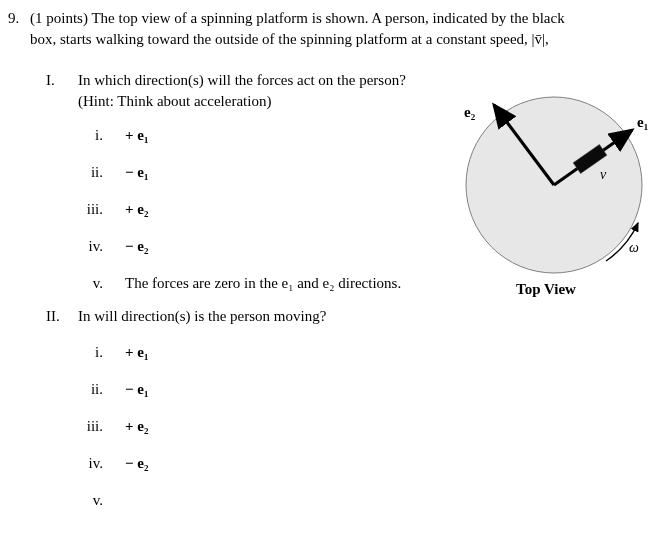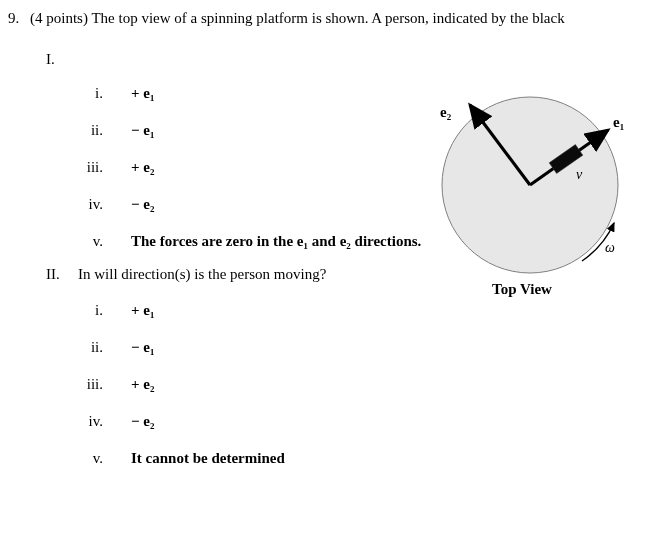--- a/index.html
+++ b/index.html
@@ -17,42 +17,47 @@
   .qtext div { white-space:nowrap; }
   .part { display:flex; margin-left:46px; line-height:21px; }
   .part-1 { margin-top:20px; }
   .part-2 { margin-top:12px; }
   .pnum { width:32px; flex:0 0 32px; }
   .ptext div { white-space:nowrap; }
   .opt { display:flex; margin-top:16px; height:21px; line-height:21px; }
   .options-1 .opt:first-child { margin-top:13px; }
   .options-2 .opt:first-child { margin-top:15px; }
   .onum { width:103px; flex:0 0 103px; text-align:right; }
-  .olabel { margin-left:28px; font-weight:bold; white-space:nowrap; }
-  .olabel.plain { font-weight:bold; }
-  .diagram { position:absolute; left:434px; top:93px; width:202px; height:218px;text-align:center; }
+  .olabel { margin-left:22px; font-weight:bold; white-space:nowrap; }
+  .olabel.plain { font-weight:normal; }
+  .diagram { position:absolute; left:458px; top:93px; width:202px; height:218px;text-align:center; }
   .diagram text { font-family:"Liberation Serif", serif; }
   .axis-label { font-weight:bold; font-size:15px; }
   .math-italic { font-style:italic; font-size:14px; }
   .caption-text { font-weight:bold; font-size:15px; }
 </style>
 </head>
 <body>
 
 <div class="page">
 
   <div class="problem-head">
     <span class="qnum">9.</span>
     <div class="qtext">
-      <div>(4 points) The top view of a spinning platform is shown. A person, indicated by the black</div>
+      <div>(1 points) The top view of a spinning platform is shown. A person, indicated by the black</div>
+      <div>box, starts walking toward the outside of the spinning platform at a constant speed, |v̄|,</div>
     </div>
   </div>
 
   <div class="part part-1">
     <span class="pnum">I.</span>
+    <div class="ptext">
+      <div>In which direction(s) will the forces act on the person?</div>
+      <div>(Hint: Think about acceleration)</div>
+    </div>
   </div>
 
   <div class="options options-1">
     <div class="opt">
       <span class="onum">i.</span>
       <span class="olabel">+ e₁</span>
     </div>
     <div class="opt">
       <span class="onum">ii.</span>
       <span class="olabel">− e₁</span>
@@ -90,21 +95,20 @@
     <div class="opt">
       <span class="onum">iii.</span>
       <span class="olabel">+ e₂</span>
     </div>
     <div class="opt">
       <span class="onum">iv.</span>
       <span class="olabel">− e₂</span>
     </div>
     <div class="opt">
       <span class="onum">v.</span>
-      <span class="olabel plain">It cannot be determined</span>
     </div>
   </div>
 
   <div class="diagram">
     <svg width="202" height="218" viewBox="0 0 202 218">
       <defs>
         <marker id="arrow-big" markerWidth="9" markerHeight="8" refX="7" refY="3.5" orient="auto">
           <path d="M0,0 L8,3.5 L0,7 Z" fill="#000"></path>
         </marker>
         <marker id="arrow-small" markerWidth="8" markerHeight="7" refX="6" refY="3" orient="auto">

